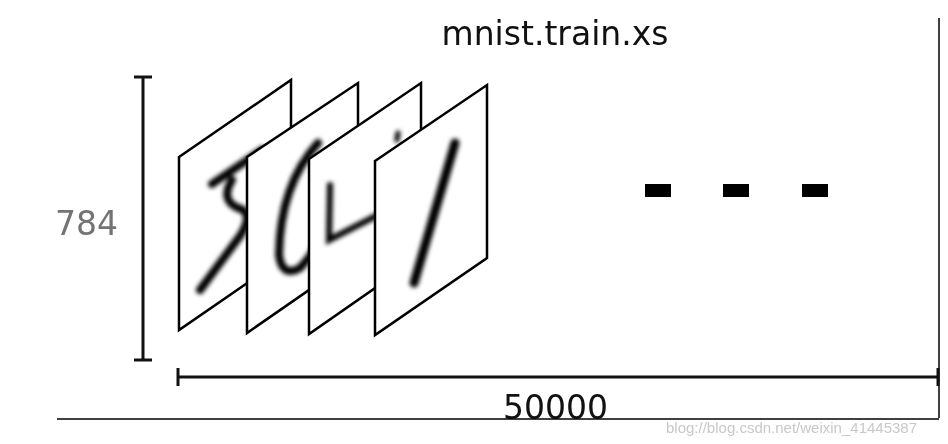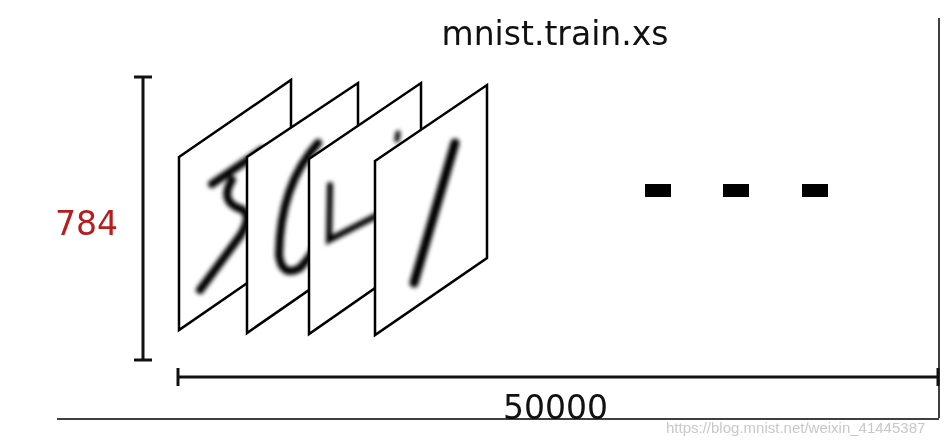--- a/index.html
+++ b/index.html
@@ -1,19 +1,19 @@
 <!DOCTYPE html>
 <html><head>
 <meta charset="utf-8">
 <style>
   html, body { margin:0; padding:0; background:#ffffff; }
   body { width:948px; height:444px; position:relative; overflow:hidden; font-family:"DejaVu Sans", sans-serif; }
   .abs { position:absolute; }
   #title { left:0; width:1110px; top:14px; text-align:center; font-size:33px; color:#111; }
-  #ylabel { left:55px; top:204px; font-size:33px; color:#b91c1c; }
+  #ylabel { left:55px; top:204px; font-size:33px; color:#737373; }
   #xlabel { left:503px; top:388px; font-size:33px; color:#111; }
   #watermark { left:666px; top:419px; font-family:"Liberation Sans", sans-serif; font-size:15px; color:#c8c8c8; }
   svg { position:absolute; left:0; top:0; }
 </style>
 </head>
 <body>
 
 <div id="title" class="abs">mnist.train.xs</div>
 <div id="ylabel" class="abs">784</div>
 <div id="xlabel" class="abs">50000</div>
@@ -71,13 +71,13 @@
     </g>
   </g>
 
   <g fill="#000">
     <rect x="645" y="184" width="26" height="13"></rect>
     <rect x="723" y="184" width="26" height="13"></rect>
     <rect x="802" y="184" width="26" height="13"></rect>
   </g>
 </svg>
 
-<div id="watermark" class="abs">https://blog.mnist.net/weixin_41445387</div>
+<div id="watermark" class="abs">blog://blog.csdn.net/weixin_41445387</div>
 
 </body></html>

